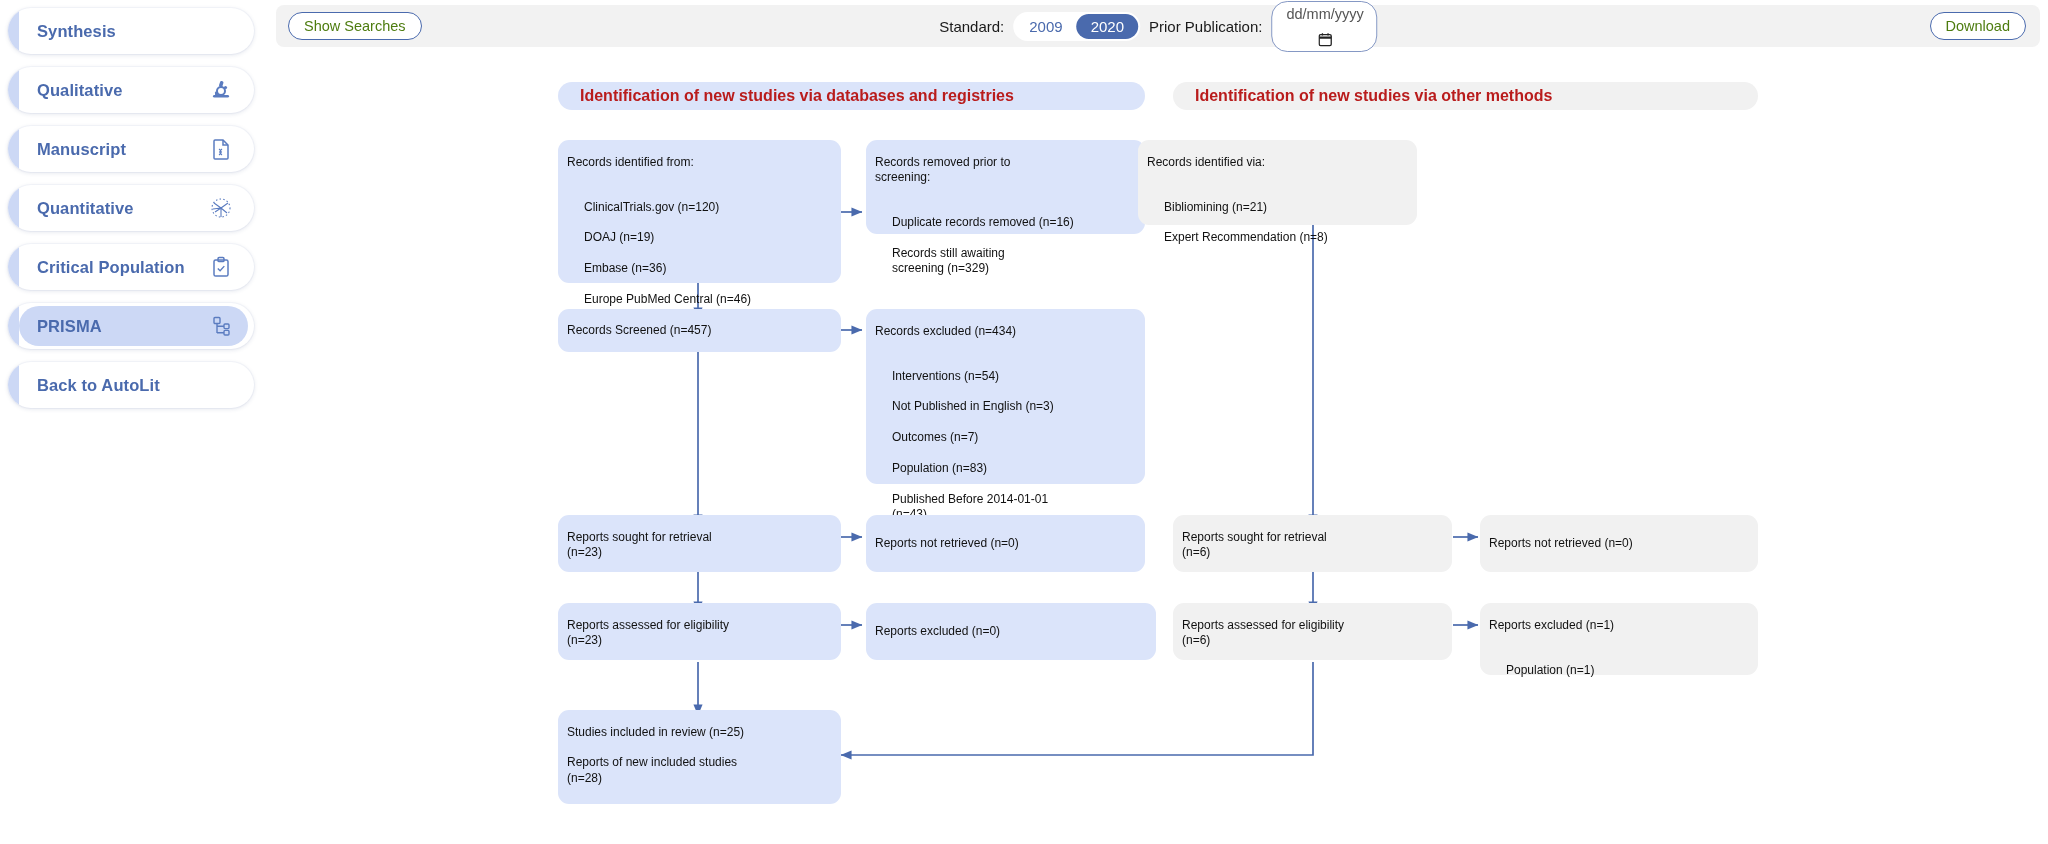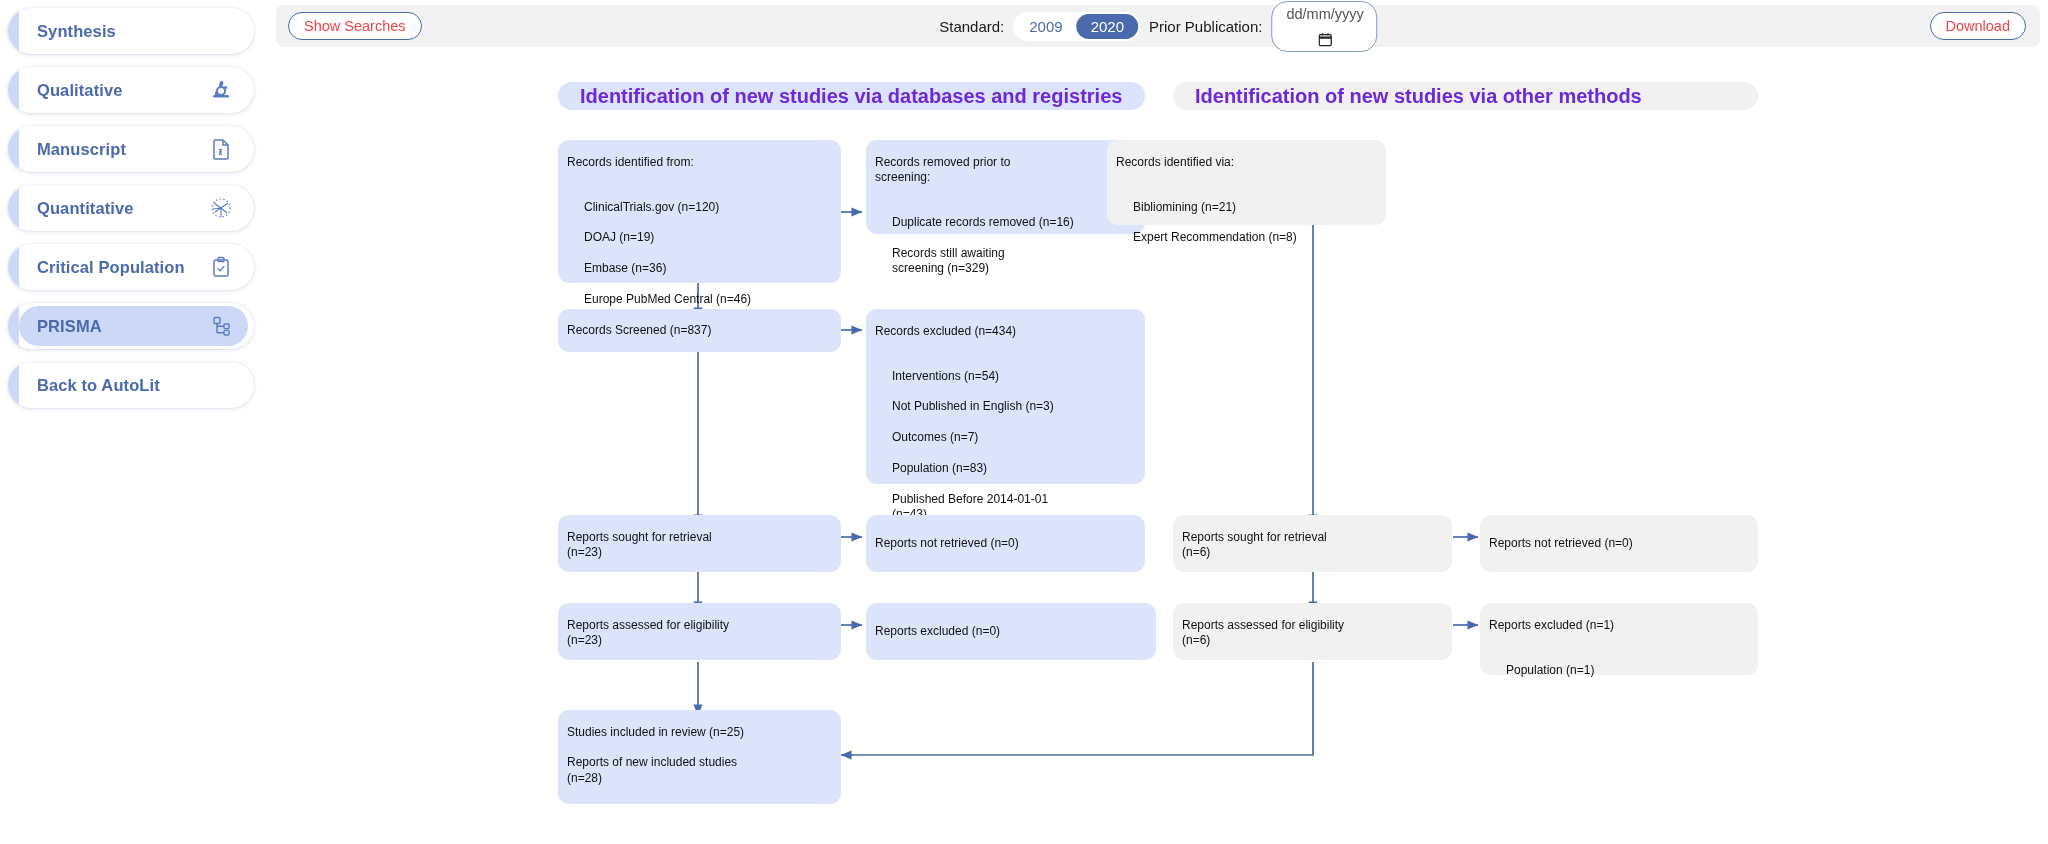--- a/index.html
+++ b/index.html
@@ -65,21 +65,21 @@
   #toolbar {
     position: absolute; left: 276px; top: 5px;
     width: 1764px; height: 42px;
     background: #f2f2f2;
     border-radius: 8px;
     display: flex; align-items: center;
   }
   .pill-btn {
     border: 1.4px solid #4a6aad;
     background: #ffffff;
-    color: #ef4444;
+    color: #4d7c0f;
     border-radius: 18px;
     font-size: 14.5px;
     font-family: "Liberation Sans", sans-serif;
     padding: 5px 15px;
     cursor: pointer;
     white-space: nowrap;
   }
   #show-searches { position: absolute; left: 12px; }
   #download-btn { position: absolute; right: 14px; }
 
@@ -120,23 +120,23 @@
   
   #diagram { position: absolute; left: 0; top: 0; width: 2048px; height: 844px; }
   #wires { position: absolute; left: 0; top: 0; width: 2048px; height: 844px; pointer-events: none; }
 
   .colhead {
     position: absolute;
     height: 28px;
     border-radius: 14px;
     display: flex; align-items: center;
     padding-left: 22px;
-    font-size: 20px;
+    font-size: 16px;
     font-weight: bold;
-    color: #6d28d9;
+    color: #b91c1c;
   }
   .colhead.blue { background: #dbe4fa; }
   .colhead.grey { background: #f1f1f1; }
 
   .node {
     position: absolute;
     border-radius: 11px;
     padding: 15px 16px 15px 9px;
     font-size: 12px;
     line-height: 1.28;
@@ -299,21 +299,21 @@
       <div>Records removed prior to
 screening:</div>
       <div class="sub">
         <div>Duplicate records removed (n=16)</div>
         <div>Records still awaiting
 screening (n=329)</div>
       </div>
     </div>
 
     <div class="node blue" style="left:558px; top:309px; width:283px; height:43px; display:flex; align-items:center;">
-      <div>Records Screened (n=837)</div>
+      <div>Records Screened (n=457)</div>
     </div>
 
     <div class="node blue" style="left:866px; top:309px; width:279px; height:175px;">
       <div>Records excluded (n=434)</div>
       <div class="sub">
         <div>Interventions (n=54)</div>
         <div>Not Published in English (n=3)</div>
         <div>Outcomes (n=7)</div>
         <div>Population (n=83)</div>
         <div>Published Before 2014-01-01
@@ -337,21 +337,21 @@
     <div class="node blue" style="left:866px; top:603px; width:290px; height:57px; display:flex; align-items:center;">
       <div>Reports excluded (n=0)</div>
     </div>
 
     <div class="node blue" style="left:558px; top:710px; width:283px; height:94px;">
       <div>Studies included in review (n=25)</div>
       <div class="gap">Reports of new included studies
 (n=28)</div>
     </div>
 
-    <div class="node grey" style="left:1107px; top:140px; width:279px; height:85px;">
+    <div class="node grey" style="left:1138px; top:140px; width:279px; height:85px;">
       <div>Records identified via:</div>
       <div class="sub">
         <div>Bibliomining (n=21)</div>
         <div>Expert Recommendation (n=8)</div>
       </div>
     </div>
 
     <div class="node grey" style="left:1173px; top:515px; width:279px; height:57px;">
       <div>Reports sought for retrieval
 (n=6)</div>

